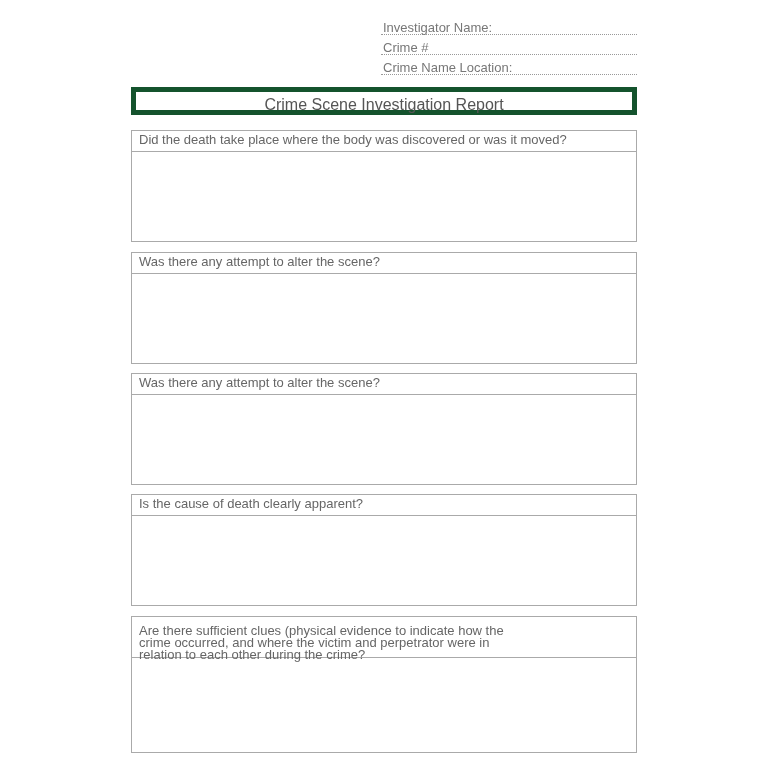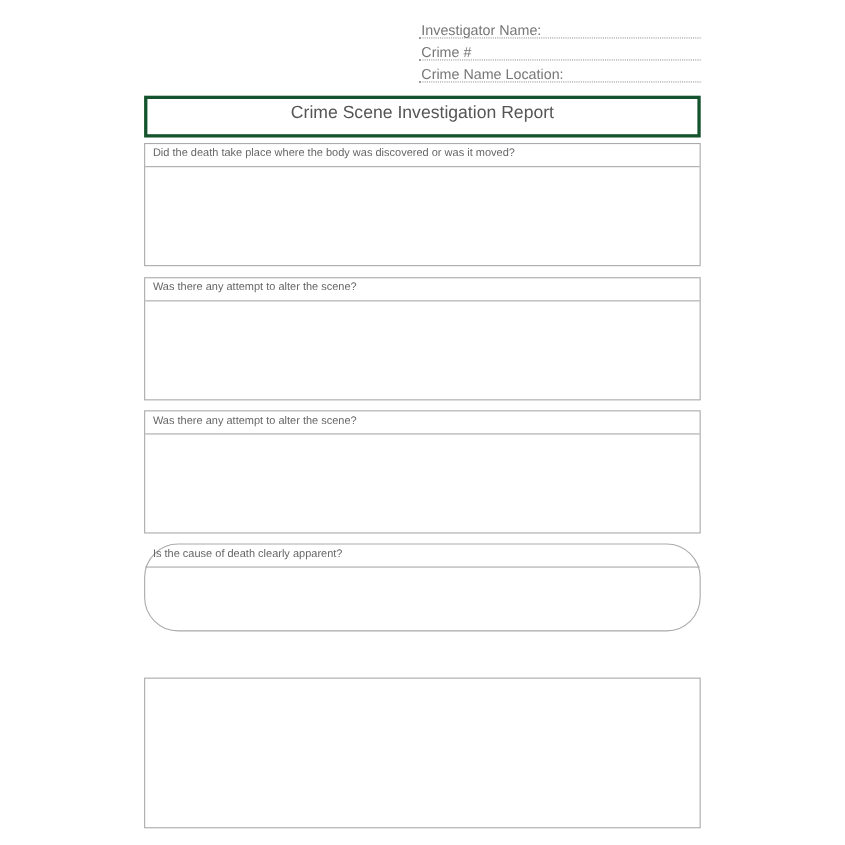--- a/index.html
+++ b/index.html
@@ -1,21 +1,21 @@
 <!DOCTYPE html>
 <html><head>
 <meta charset="utf-8">
 <style>
   html, body { margin:0; padding:0; background:#ffffff; }
   body { width:768px; height:768px; position:relative; font-family:"Liberation Sans", sans-serif; color:#666; overflow:hidden; }
   .hdr { position:absolute; left:381px; width:256px; height:20px; border-bottom:1px dotted #999; box-sizing:border-box; }
   .hdr span { position:absolute; left:2px; top:5px; font-size:13px; color:#777; }
-  .title { position:absolute; left:131px; top:87px; width:506px; height:38px; box-sizing:border-box; border:3px solid #14532d; text-align:center; font-size:16px; line-height:26px; color:#555; }
+  .title { position:absolute; left:131px; top:87px; width:506px; height:28px; box-sizing:border-box; border:5px solid #14532d; text-align:center; font-size:16px; line-height:26px; color:#555; }
   .q { position:absolute; left:131px; width:506px; box-sizing:border-box; border:1px solid #aaa; }
-  .q .qh { border-bottom:1px solid #aaa; box-sizing:border-box; font-size:10px; color:#666; padding:3px 7px 0 7px; line-height:12px; }
+  .q .qh { border-bottom:1px solid #aaa; box-sizing:border-box; font-size:13px; color:#666; padding:3px 7px 0 7px; line-height:12px; }
   .q .ans { width:100%; }
 </style>
 </head>
 <body>
 
 <div class="hdr" style="top:15px;">
   <span>Investigator Name:</span>
 </div>
 <div class="hdr" style="top:35px;">
   <span>Crime #</span>
@@ -34,20 +34,21 @@
 <div class="q" style="top:252px; height:112px;">
   <div class="qh" style="height:21px;">Was there any attempt to alter the scene?</div>
   <div class="ans" style="height:89px;"></div>
 </div>
 
 <div class="q" style="top:373px; height:112px;">
   <div class="qh" style="height:21px;">Was there any attempt to alter the scene?</div>
   <div class="ans" style="height:89px;"></div>
 </div>
 
-<div class="q" style="top:494px; height:80px;border-radius:31px;">
+<div class="q" style="top:494px; height:112px;">
   <div class="qh" style="height:21px;">Is the cause of death clearly apparent?</div>
   <div class="ans" style="height:89px;"></div>
 </div>
 
 <div class="q" style="top:616px; height:137px;">
+  <div class="qh" style="height:41px; padding-top:8px; padding-right:120px;">Are there sufficient clues (physical evidence to indicate how the crime occurred, and where the victim and perpetrator were in relation to each other during the crime?</div>
   <div class="ans" style="height:94px;"></div>
 </div>
 
 </body></html>

